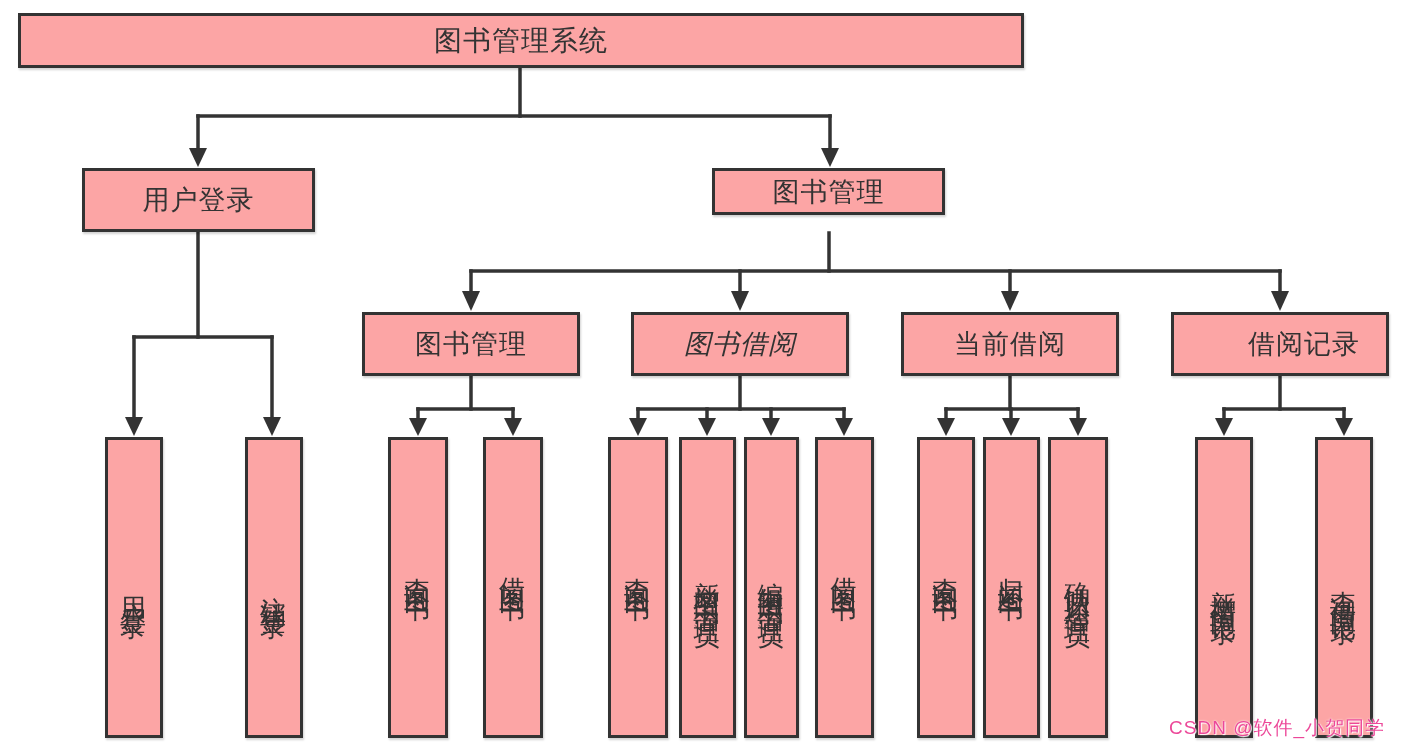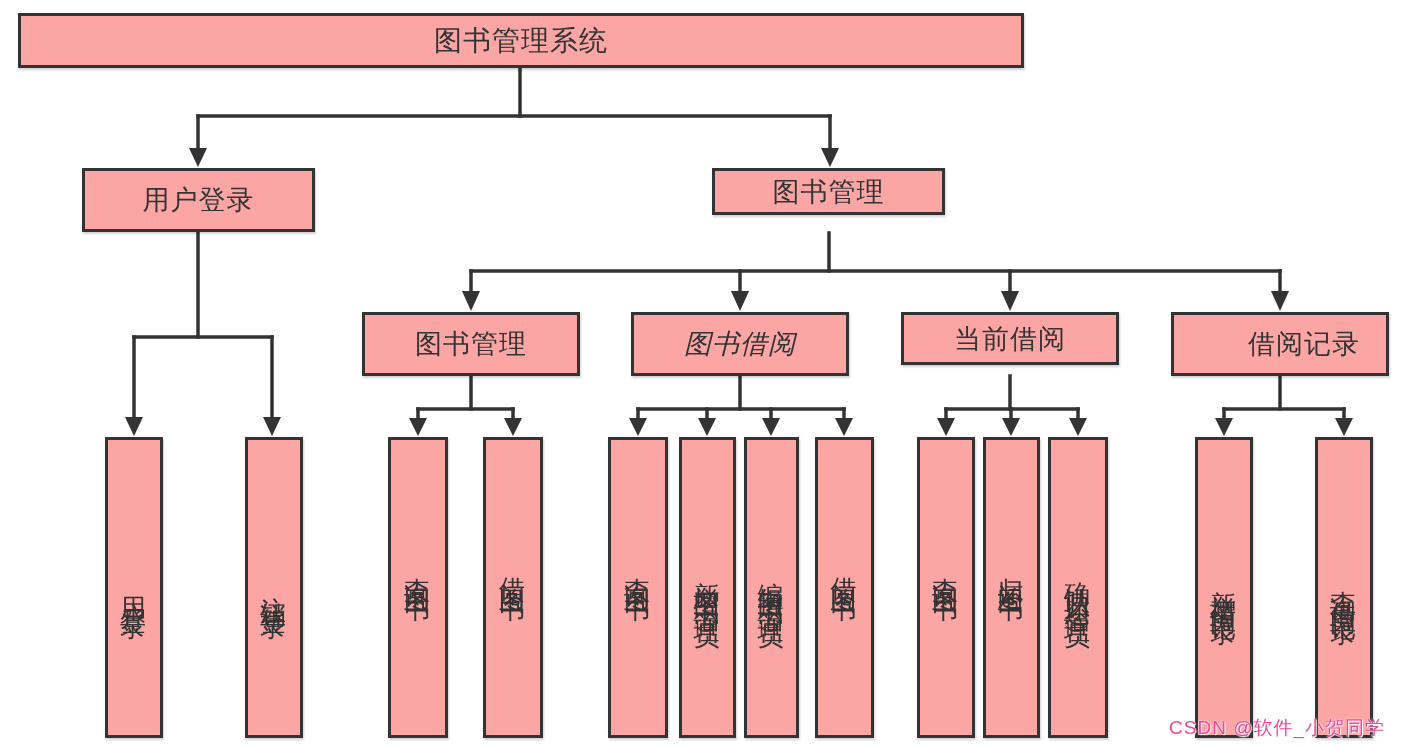--- a/index.html
+++ b/index.html
@@ -129,21 +129,21 @@
   <div class="box hbox" style="left:712px;top:168px;width:233px;height:47px;">
     <span>图书管理</span>
   </div>
 
   <div class="box hbox" style="left:362px;top:312px;width:218px;height:64px;">
     <span>图书管理</span>
   </div>
   <div class="box hbox" style="left:631px;top:312px;width:218px;height:64px;font-style:italic;">
     <span>图书借阅</span>
   </div>
-  <div class="box hbox" style="left:901px;top:312px;width:218px;height:53px;">
+  <div class="box hbox" style="left:901px;top:312px;width:218px;height:64px;">
     <span>当前借阅</span>
   </div>
   <div class="box hbox" style="left:1171px;top:312px;width:218px;height:64px;padding-left:48px;">
     <span>借阅记录</span>
   </div>
 
   <div class="box col" style="left:105px;width:58px;">
     <span>用户登录</span>
   </div>
   <div class="box col" style="left:245px;width:58px;">

